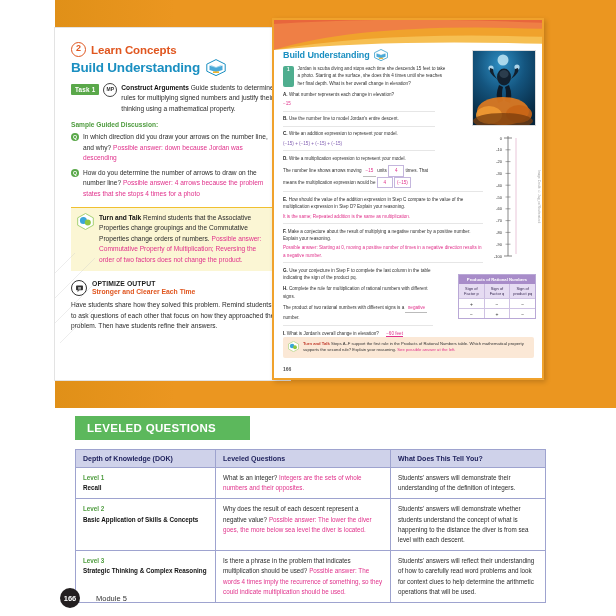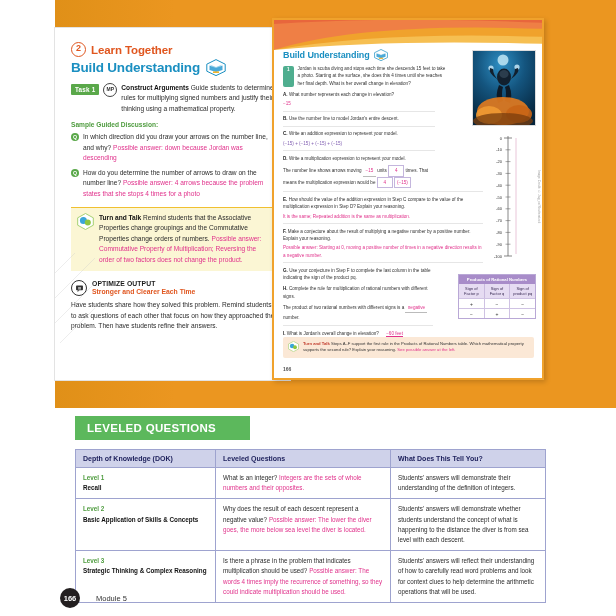--- a/index.html
+++ b/index.html
@@ -215,21 +215,21 @@
     <svg class="diag" viewBox="0 0 40 90">
       <line x1="0" y1="20" x2="40" y2="-20" stroke="#ccc" stroke-width="1"></line>
       <line x1="0" y1="45" x2="40" y2="5" stroke="#ccc" stroke-width="1"></line>
       <line x1="0" y1="70" x2="40" y2="30" stroke="#ccc" stroke-width="1"></line>
       <line x1="0" y1="95" x2="40" y2="55" stroke="#ccc" stroke-width="1"></line>
     </svg>
 
     <div class="tpage-inner">
       <div class="lt-row">
         <div class="num-circle">2</div>
-        <div class="lt-title">Learn Together</div>
+        <div class="lt-title">Learn Concepts</div>
       </div>
 
       <div class="bu-row">
         <div class="bu-title">Build Understanding</div>
         <svg class="bu-badge" viewBox="0 0 20 17">
           <polygon points="10,0.6 19.2,5.2 19.2,12.2 10,16.6 0.8,12.2 0.8,5.2" fill="#fff" stroke="#1a8fc1" stroke-width="1"></polygon>
           <path d="M3.5 5.5 L10 8 L16.5 5.5 L10 10.5 Z" fill="#9cd2ea"></path>
           <path d="M3.5 6.5 L10 9 L16.5 6.5 L16.5 11 L10 13 L3.5 11 Z" fill="#4aa9d8"></path>
           <rect x="7" y="12.4" width="6" height="1.6" fill="#f0b429"></rect>
         </svg>

